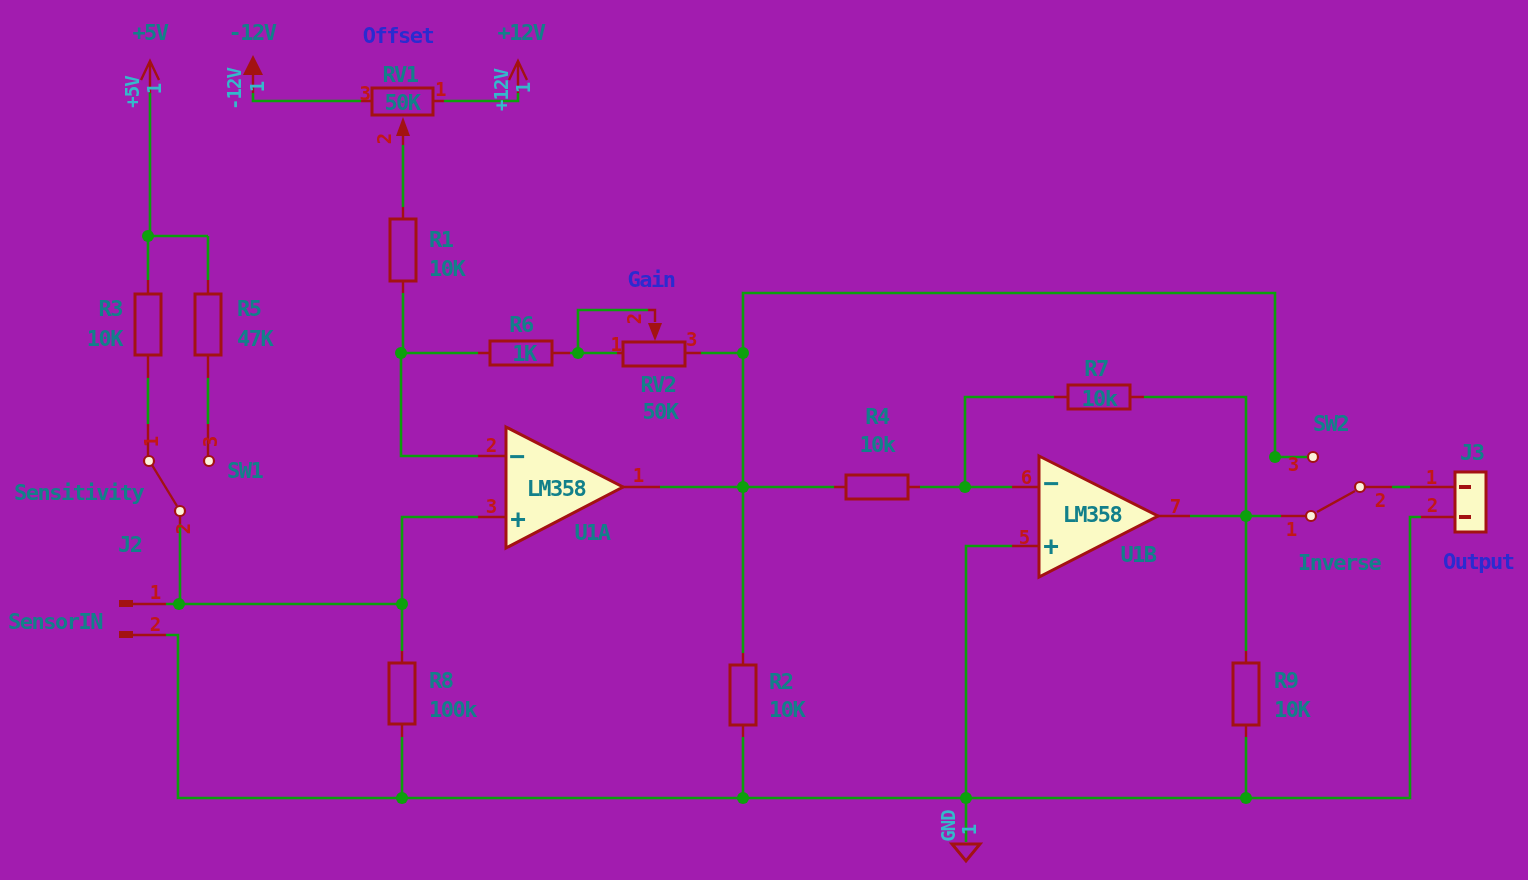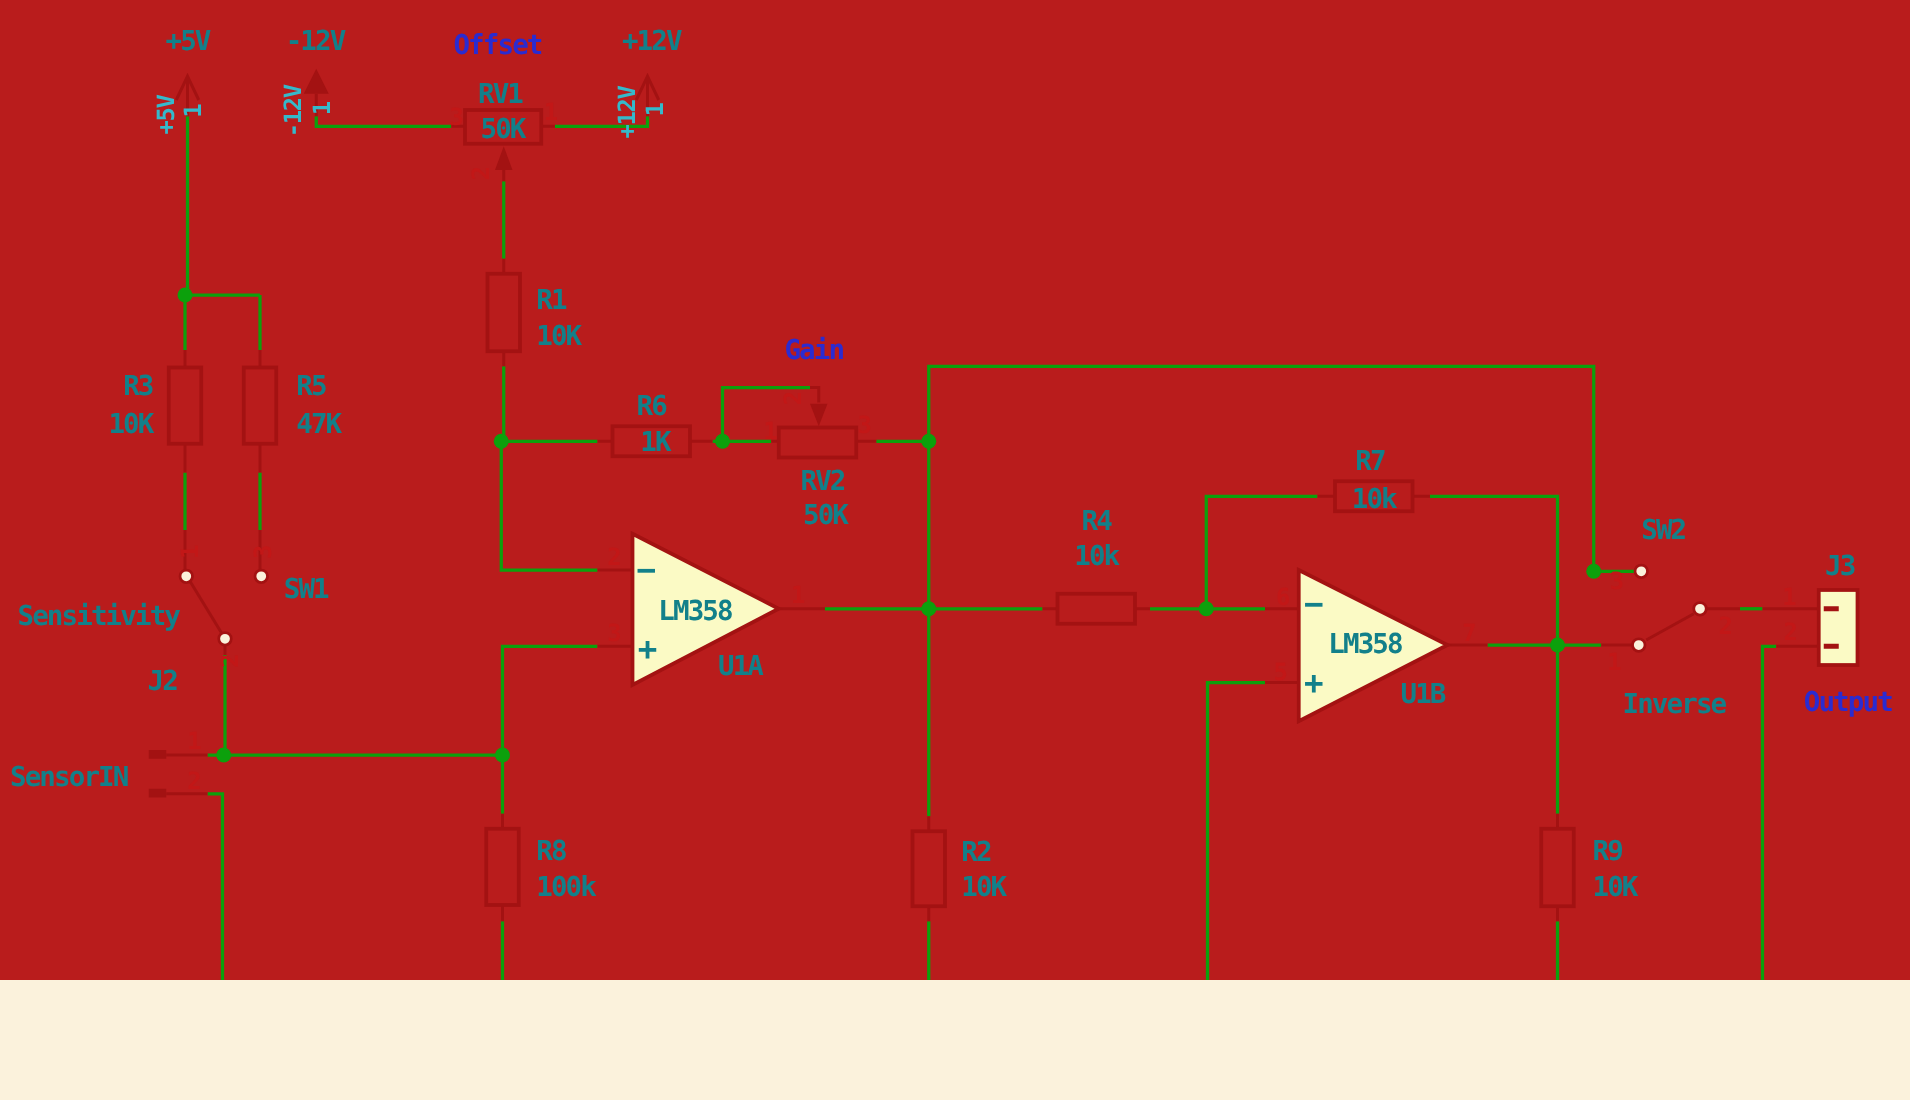--- a/index.html
+++ b/index.html
@@ -1,16 +1,16 @@
 <!DOCTYPE html>
 <html><head>
 <meta charset="utf-8">
 <style>
   html,body{margin:0;padding:0;background:#FBF2DC;}
-  #canvas{position:relative;width:1528px;height:784px;background:#b91c1c;overflow:hidden;}
+  #canvas{position:relative;width:1528px;height:880px;background:#a21caf;overflow:hidden;}
   svg{display:block}
   svg text{font-family:"DejaVu Sans Mono",monospace;font-weight:bold;}
   .ref{fill:#12808A;font-size:22px;letter-spacing:-1.5px;}
   .net{fill:#2B2BD0;font-size:22px;letter-spacing:-1.5px;}
   .pin{fill:#C21717;font-size:19px;letter-spacing:-1px;}
   .cy{fill:#35B9CB;font-size:19px;letter-spacing:-1px;}
   .sign{fill:#12808A;font-size:26px;}
   .mid{text-anchor:middle}
   .end{text-anchor:end}
   .wire{stroke:#0CA00C;stroke-width:2.6;fill:none;}

